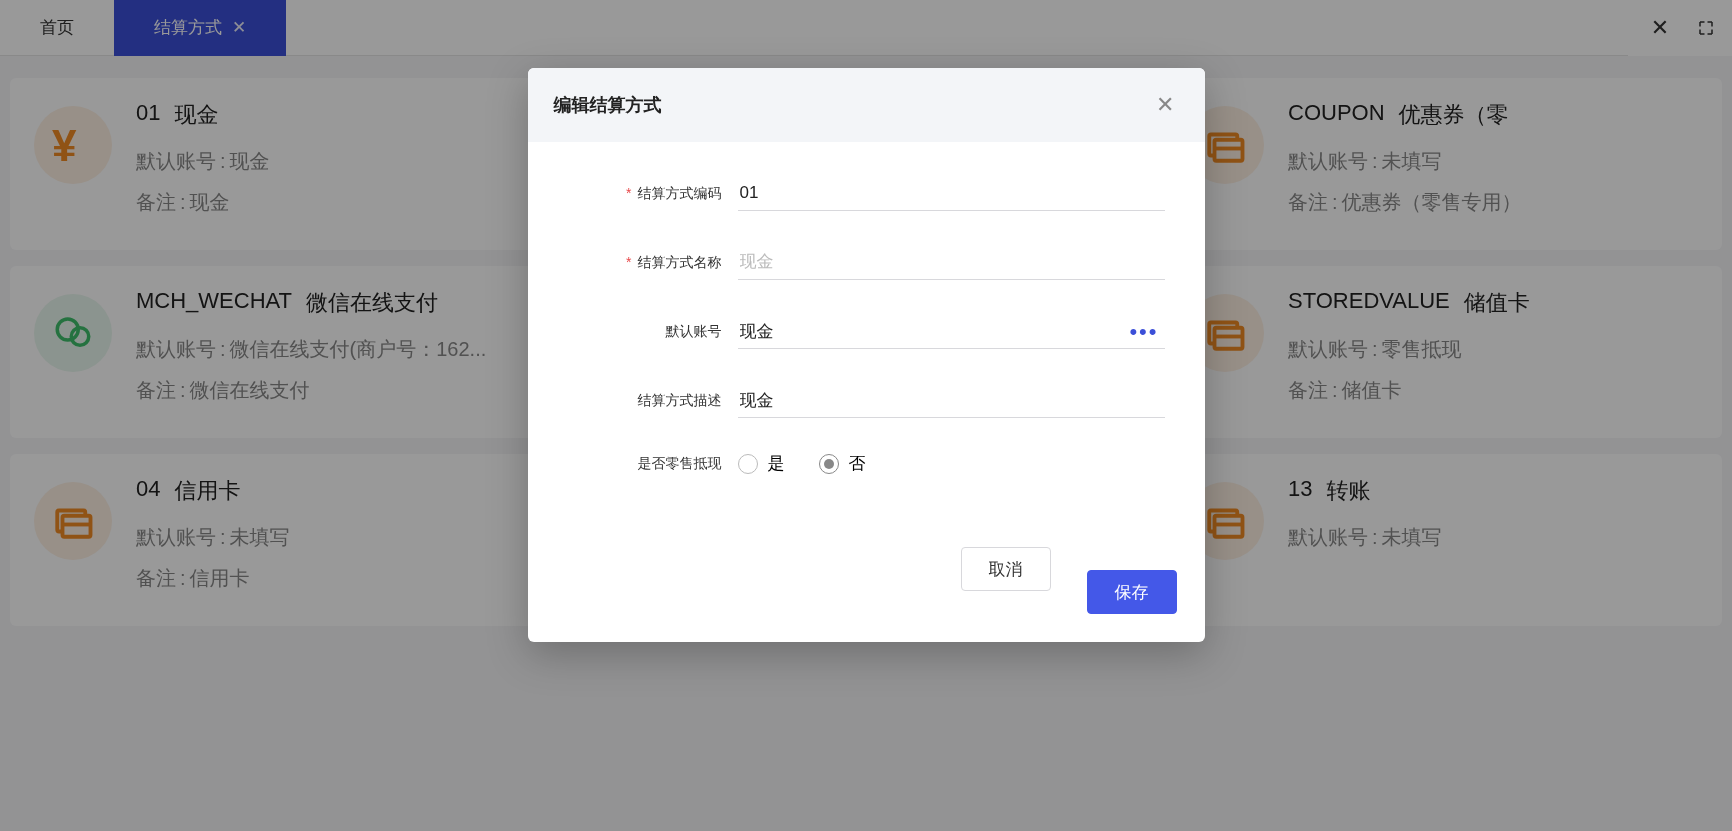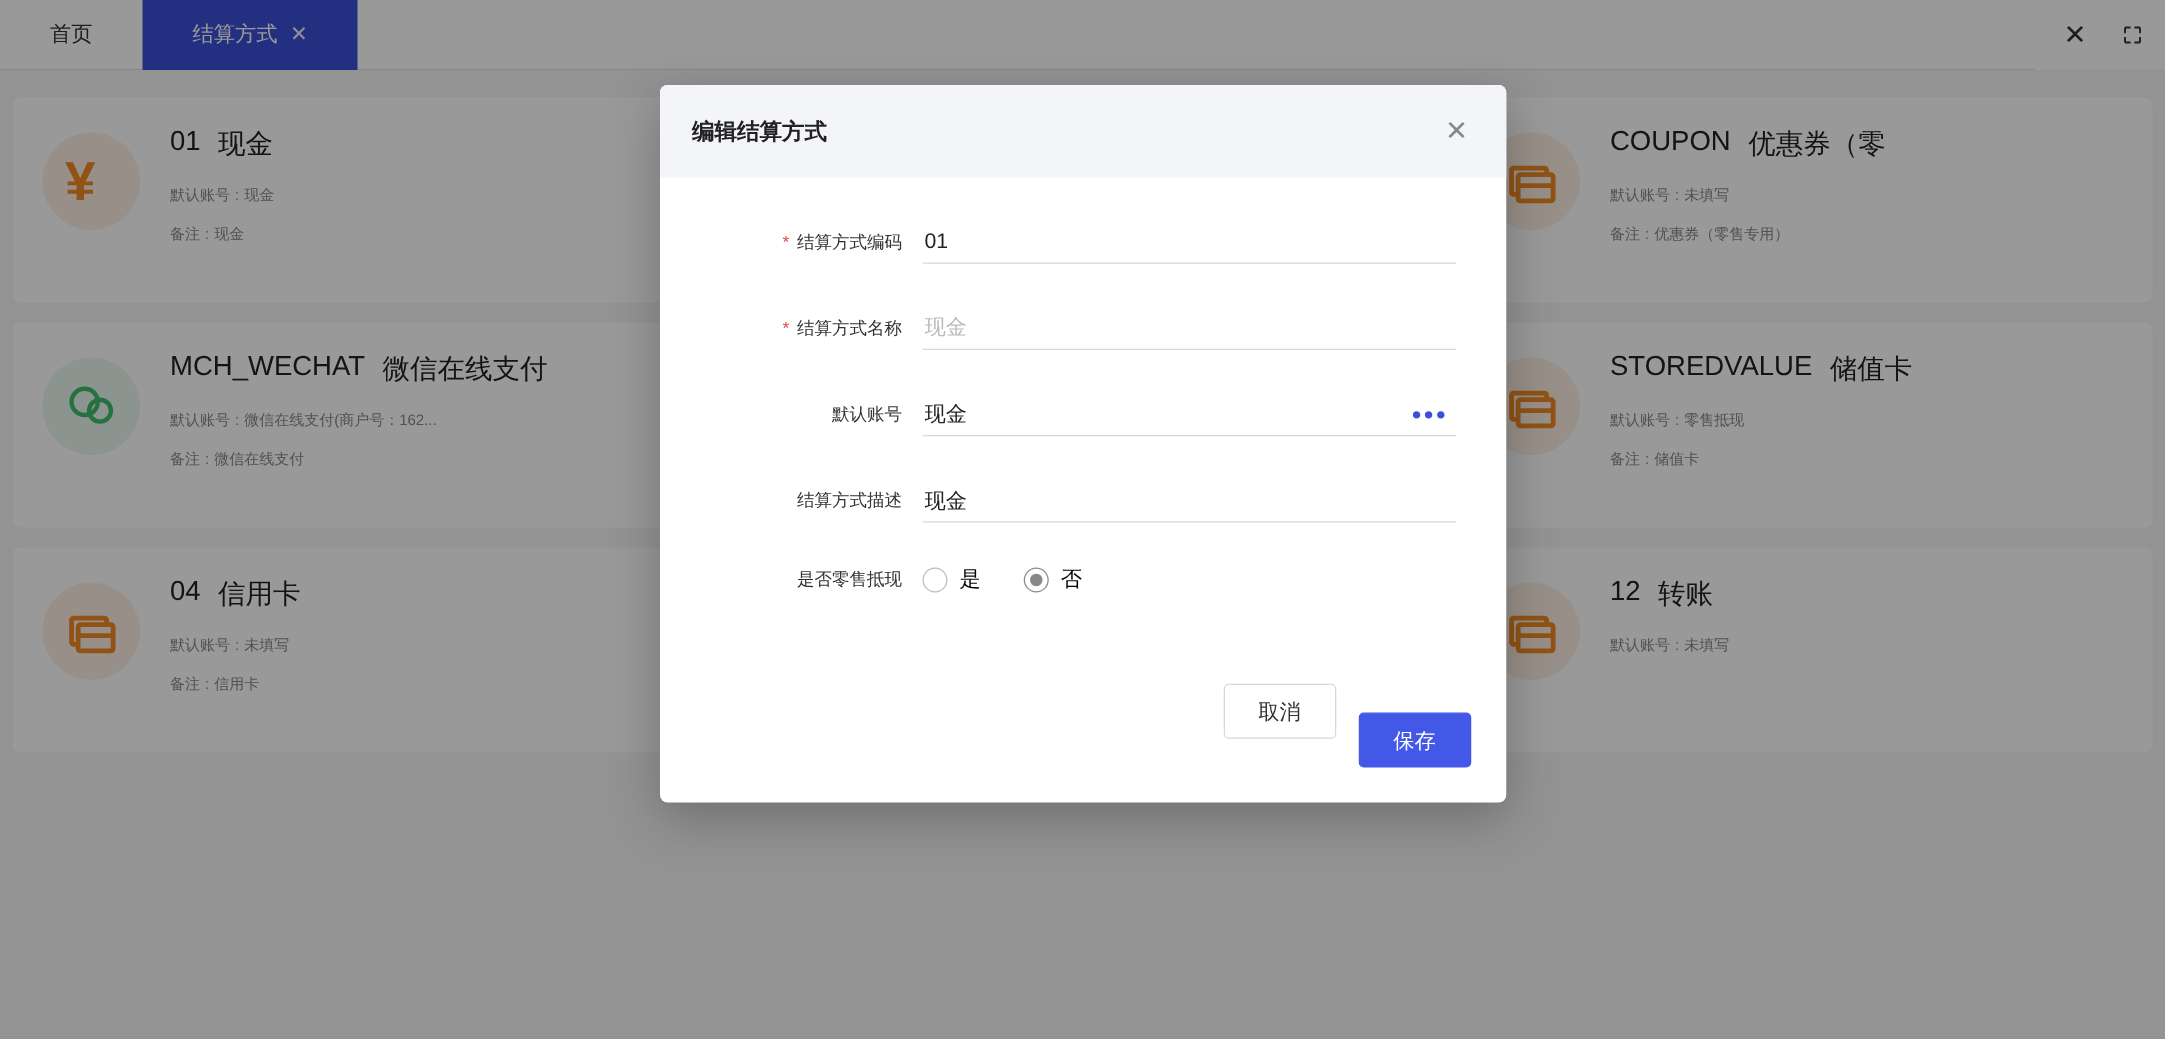--- a/index.html
+++ b/index.html
@@ -15,42 +15,42 @@
     .card-grid { display: grid; grid-template-columns: repeat(3, 1fr); gap: 16px; padding: 22px 10px; }
     .card { background: #fff; border-radius: 6px; padding: 22px 24px; display: flex; align-items: flex-start; gap: 24px; min-height: 164px; }
     .card-icon { width: 78px; height: 78px; border-radius: 50%; display: flex; align-items: center; justify-content: center; flex-shrink: 0; margin-top: 6px; }
     .card-icon.orange { background: #fdf0e3; color: #f08a24; }
     .card-icon.blue { background: #e6f3fb; color: #4a96cf; }
     .card-icon.green { background: #e8f7ee; color: #3fbf6b; }
     .card-icon svg, .yen { width: 42px; height: 42px; }
     .yen { font-size: 44px; font-weight: 600; line-height: 1; }
     .card-body { flex: 1; min-width: 0; }
     .card-title { display: flex; gap: 14px; font-size: 22px; font-weight: 500; color: #222; margin-bottom: 18px; white-space: nowrap; overflow: hidden; text-overflow: ellipsis; }
-    .card-line { font-size: 12px; color: #888; margin-bottom: 12px; white-space: nowrap; overflow: hidden; text-overflow: ellipsis; margin-top: 14px; }
+    .card-line { font-size: 20px; color: #888; margin-bottom: 12px; white-space: nowrap; overflow: hidden; text-overflow: ellipsis; margin-top: 14px; }
     .card-line .lbl::after { content: ":"; margin: 0 4px; }
     
     .overlay { position: absolute; inset: 0; background: rgba(0,0,0,0.4); display: flex; align-items: flex-start; justify-content: center; }
     .modal { width: 677px; background: #fff; margin-top: 68px; border-radius: 6px; box-shadow: 0 12px 40px rgba(0,0,0,0.25); display: flex; flex-direction: column; }
     .modal-header { background: #f3f5f8; padding: 20px 26px; display: flex; align-items: center; justify-content: space-between; border-radius: 6px 6px 0 0; }
     .modal-title { font-size: 18px; font-weight: 600; color: #222; }
     .modal-close { cursor: pointer; color: #888; font-size: 22px; padding: 4px; }
     .modal-body { padding: 34px 40px 24px 40px; }
     .form-row { display: flex; align-items: center; margin-bottom: 34px; }
     .form-label { width: 170px; text-align: right; font-size: 14px; color: #333; padding-right: 16px; flex-shrink: 0; }
     .form-label .req { color: #e84749; margin-right: 6px; }
     .form-ctrl { flex: 1; position: relative; }
     .form-input { width: 100%; border: none; border-bottom: 1px solid #d8d8dc; font-size: 17px; padding: 7px 2px; outline: none; background: transparent; color: #222; }
     .form-input::placeholder { color: #bbb; }
     .form-input-suffix { position: absolute; right: 6px; top: 50%; transform: translateY(-50%); color: #3b4fd8; cursor: pointer; font-size: 22px; letter-spacing: 2px; }
     .radio-group { display: flex; gap: 34px; align-items: center; }
     .radio-item { display: flex; align-items: center; gap: 10px; cursor: pointer; font-size: 17px; }
     .radio-dot { width: 20px; height: 20px; border: 1.5px solid #bbb; border-radius: 50%; display: inline-flex; align-items: center; justify-content: center; }
     .radio-item.selected .radio-dot { border-color: #888; }
     .radio-item.selected .radio-dot::after { content: ""; width: 10px; height: 10px; background: #888; border-radius: 50%; display: block; }
-    .modal-footer { display: flex; justify-content: flex-end; gap: 18px; padding: 14px 28px 28px; }
+    .modal-footer { display: flex; justify-content: flex-end; gap: 36px; padding: 14px 28px 28px; }
     .btn { min-width: 90px; height: 44px; border-radius: 4px; font-size: 17px; display: inline-flex; align-items: center; justify-content: center; cursor: pointer; }
     .btn-default { border: 1px solid #d8d8dc; background: #fff; color: #333; }
     .btn-primary { border: 1px solid #4458e8; background: #4458e8; color: #fff; margin-top: 23px; }
   </style>
 </head>
 <body>
 
 <div class="tab-bar">
   <div class="tab">
     <span>首页</span>
@@ -202,21 +202,21 @@
     <div class="card">
       <div class="card-icon orange">
         <svg viewBox="0 0 24 24" fill="none" stroke="currentColor" stroke-width="2.2">
           <rect x="3" y="6" width="16" height="12" rx="1"></rect>
           <rect x="6" y="9" width="16" height="12" rx="1" fill="#fdf0e3"></rect>
           <line x1="6" y1="14" x2="22" y2="14"></line>
         </svg>
       </div>
       <div class="card-body">
         <div class="card-title">
-          <span>12</span>
+          <span>13</span>
           <span>转账</span>
         </div>
         <div class="card-line"><span class="lbl">默认账号</span><span>未填写</span></div>
       </div>
     </div>
   </div>
 
 <div class="overlay">
   <div class="modal">
     <div class="modal-header">

